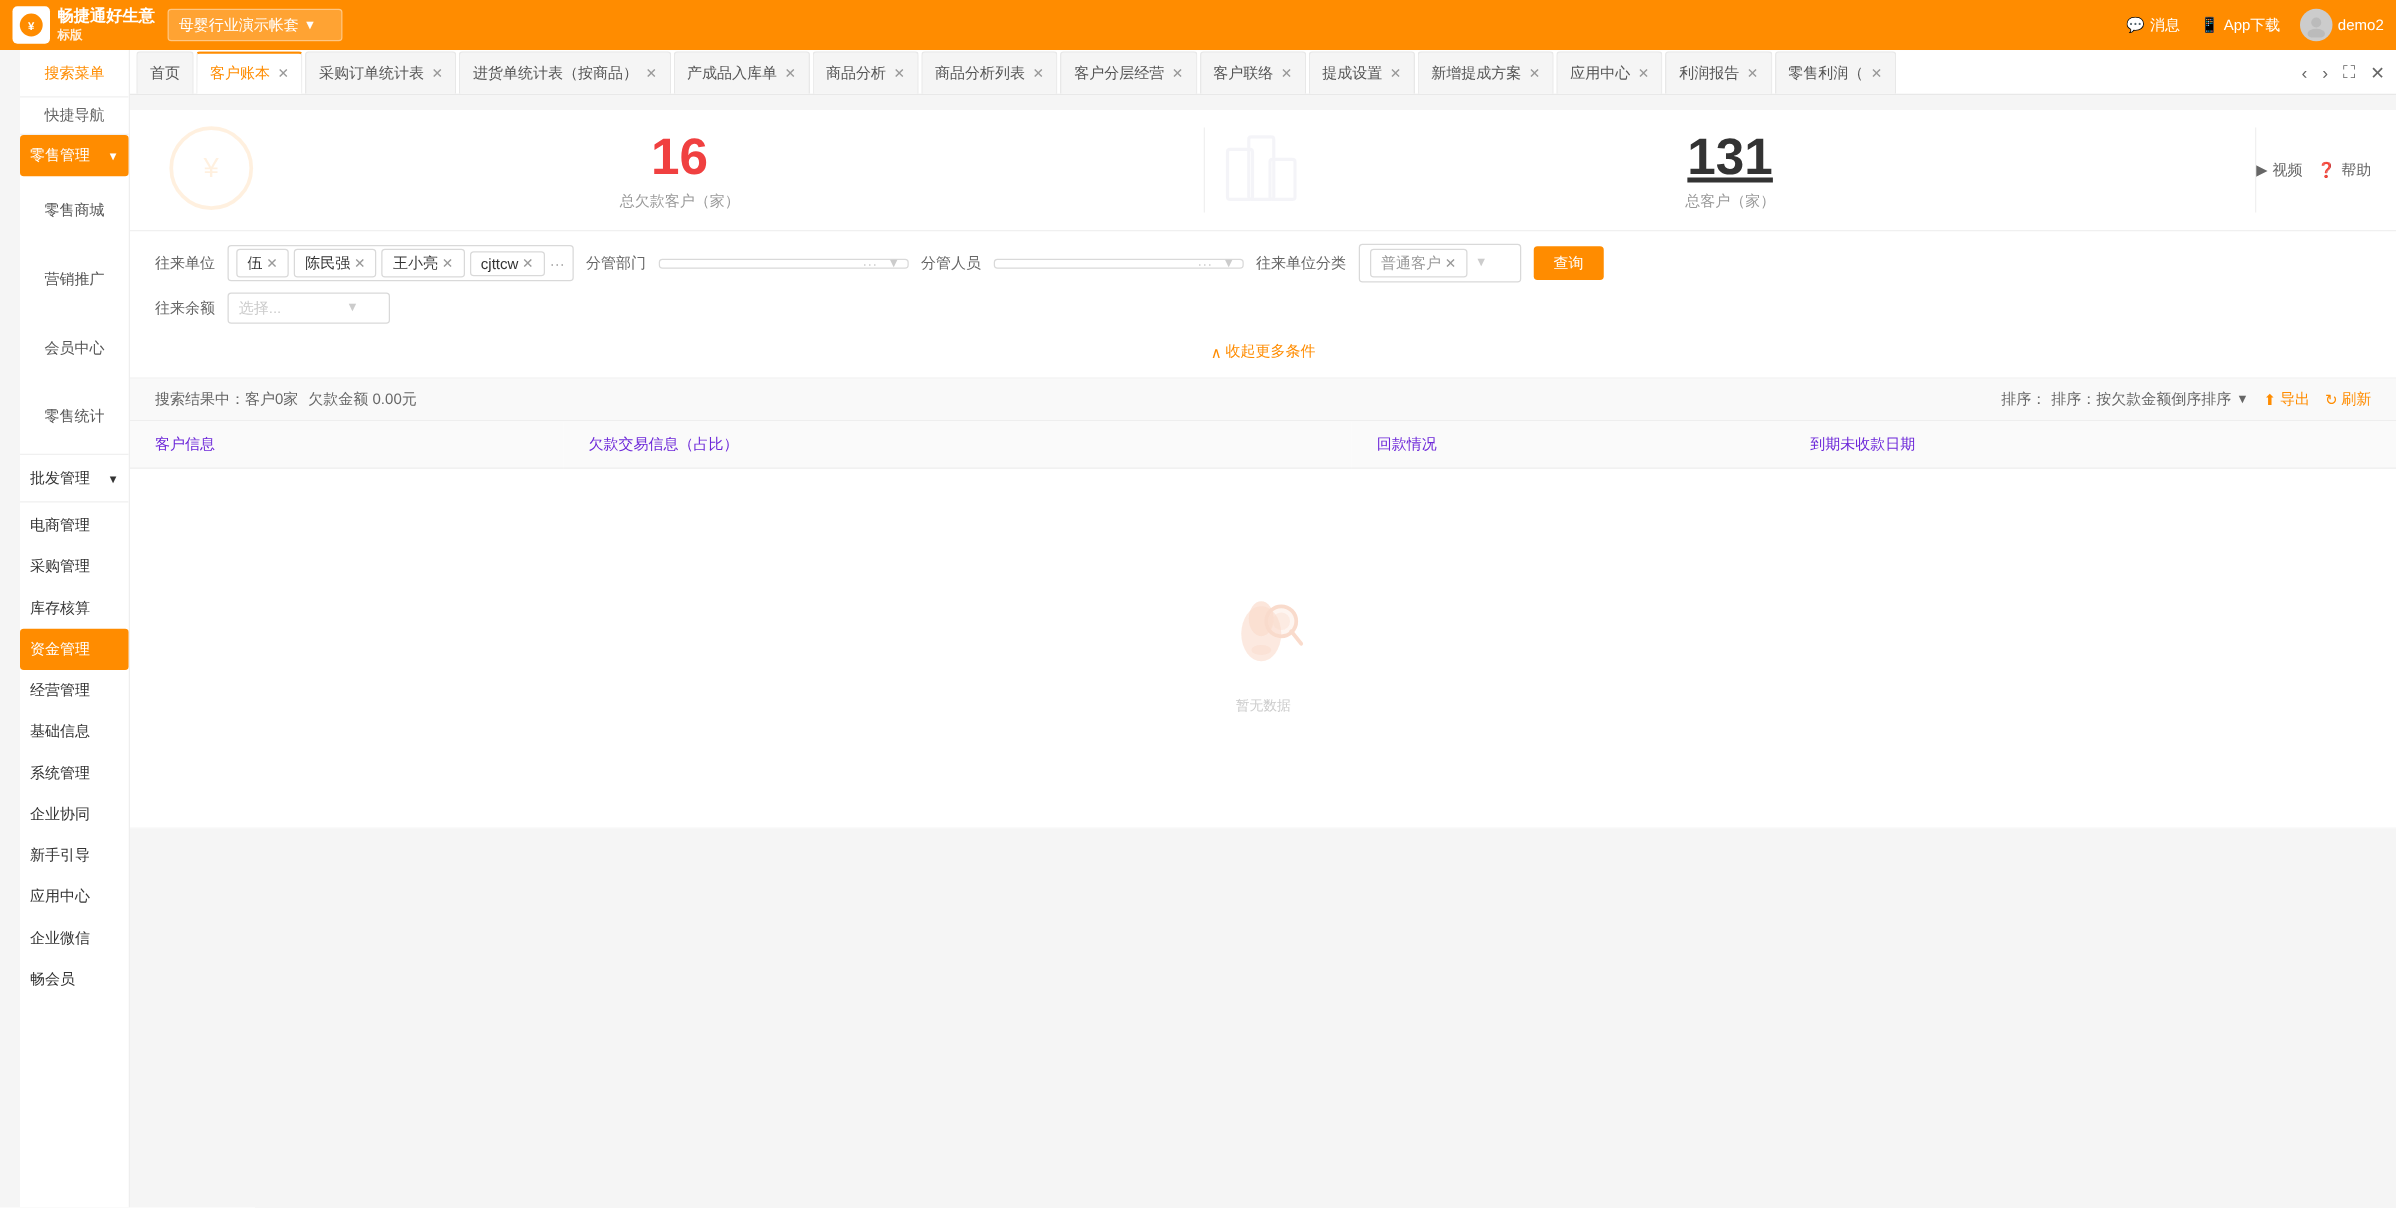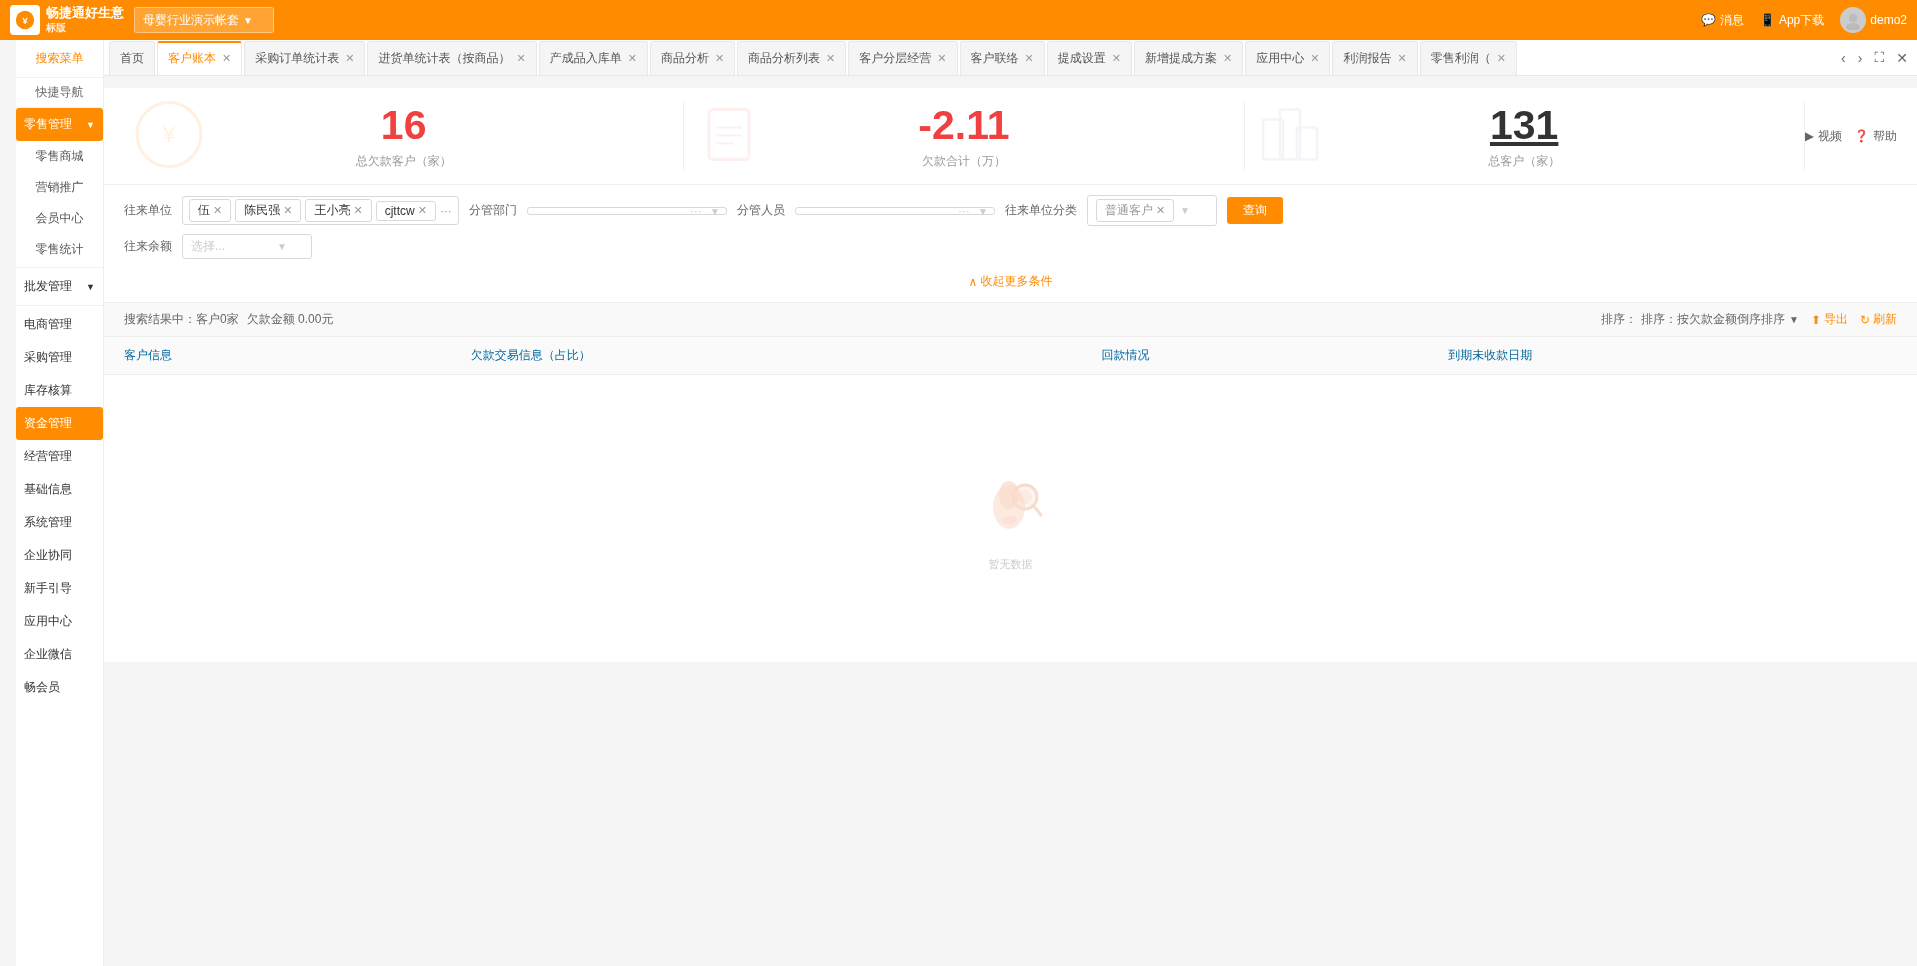--- a/index.html
+++ b/index.html
@@ -20,21 +20,21 @@
     .top-bar-right { margin-left: auto; display: flex; align-items: center; gap: 16px; color: #fff; font-size: 12px; }
     .top-bar-right span { cursor: pointer; display: flex; align-items: center; gap: 4px; }
     .avatar { width: 26px; height: 26px; border-radius: 50%; background: #ccc; display: flex; align-items: center; justify-content: center; overflow: hidden; }
     .dropdown-selector { background: rgba(255,255,255,0.2); border: 1px solid rgba(255,255,255,0.4); color: #fff; border-radius: 3px; padding: 2px 20px 2px 8px; font-size: 12px; height: 26px; cursor: pointer; position: relative; display: flex; align-items: center; gap: 4px; min-width: 120px; }
 
     
     .sidebar-search { padding: 10px 8px; color: #ff8c00; font-size: 12px; cursor: pointer; border-bottom: 1px solid #f0f0f0; text-align: center; }
     .sidebar-nav { padding: 6px 8px; color: #666; font-size: 12px; cursor: pointer; text-align: center; border-bottom: 1px solid #f0f0f0; }
     .sidebar-section { padding: 8px 8px; font-size: 12px; color: #333; cursor: pointer; text-align: center; display: flex; align-items: center; justify-content: space-between; gap: 12px; }
     .sidebar-section.active { background: #ff8c00; color: #fff; border-radius: 3px; }
-    .sidebar-item { padding: 7px 8px; font-size: 12px; color: #555; cursor: pointer; text-align: center; }
+    .sidebar-item { padding: 19px 8px; font-size: 12px; color: #555; cursor: pointer; text-align: center; }
     .sidebar-divider { height: 1px; background: #f0f0f0; margin: 2px 0; }
 
     
     .tab { display: flex; align-items: center; padding: 0 10px; height: 34px; border: 1px solid #e8e8e8; border-bottom: none; border-radius: 3px 3px 0 0; cursor: pointer; font-size: 12px; color: #555; background: #f5f5f5; margin-right: 2px; gap: 4px; white-space: nowrap; }
     .tab.active { background: #fff; color: #ff8c00; border-top: 2px solid #ff8c00; }
     .tab .close-btn { font-size: 11px; color: #999; margin-left: 2px; }
     .tab-actions { margin-left: auto; display: flex; align-items: center; gap: 4px; }
     .tab-action-btn { padding: 2px 4px; cursor: pointer; color: #666; font-size: 14px; }
 
     
@@ -62,21 +62,21 @@
 
     
     .results-bar { display: flex; align-items: center; padding: 8px 20px; background: #f9f9f9; border-bottom: 1px solid #eee; font-size: 12px; color: #666; }
     .results-bar-right { margin-left: auto; display: flex; align-items: center; gap: 12px; }
     .sort-select { display: flex; align-items: center; gap: 4px; color: #666; cursor: pointer; }
     .action-btn { color: #ff8c00; cursor: pointer; display: flex; align-items: center; gap: 3px; }
 
     
     .data-table { width: 100%; border-collapse: collapse; }
     .data-table thead tr { background: #fafafa; border-bottom: 1px solid #f0f0f0; }
-    .data-table th { padding: 10px 20px; text-align: left; font-weight: normal; color: #0369a1; font-size: 12px; border-bottom: 1px solid #eee; }
+    .data-table th { padding: 10px 20px; text-align: left; font-weight: normal; color: #6d28d9; font-size: 12px; border-bottom: 1px solid #eee; }
     .data-table td { padding: 10px 20px; border-bottom: 1px solid #f5f5f5; font-size: 12px; }
 
     
     .empty-state { display: flex; flex-direction: column; align-items: center; justify-content: center; padding: 80px 20px; color: #ccc; font-size: 11px; }
     .empty-icon { width: 80px; height: 80px; margin-bottom: 12px; opacity: 0.5; }
 
     
     .query-btn { background: #ff8c00; color: #fff; border: none; border-radius: 3px; padding: 5px 16px; font-size: 12px; cursor: pointer; }
 
     
@@ -259,32 +259,20 @@
             <div class="stat-bg-icon">
               <svg width="70" height="70" viewBox="0 0 70 70" fill="none">
                 <circle cx="35" cy="35" r="32" stroke="#ff8c00" stroke-width="3" fill="none"></circle>
                 <text x="35" y="42" text-anchor="middle" fill="#ff8c00" font-size="22">¥</text>
               </svg>
             </div>
             <div class="stat-value">16</div>
             <div class="stat-label">总欠款客户（家）</div>
           </div>
 
-          <div class="stat-item">
-            <div class="stat-bg-icon">
-              <svg width="70" height="70" viewBox="0 0 70 70" fill="none">
-                <rect x="15" y="10" width="40" height="50" rx="4" stroke="#f88" stroke-width="3" fill="none"></rect>
-                <line x1="22" y1="28" x2="48" y2="28" stroke="#f88" stroke-width="2"></line>
-                <line x1="22" y1="36" x2="48" y2="36" stroke="#f88" stroke-width="2"></line>
-                <line x1="22" y1="44" x2="40" y2="44" stroke="#f88" stroke-width="2"></line>
-              </svg>
-            </div>
-            <div class="stat-value negative">-2.11</div>
-            <div class="stat-label">欠款合计（万）</div>
-          </div>
 
           <div class="stat-item">
             <div class="stat-bg-icon">
               <svg width="70" height="70" viewBox="0 0 70 70" fill="none">
                 <rect x="8" y="20" width="20" height="40" rx="2" stroke="#aac" stroke-width="2.5" fill="none"></rect>
                 <rect x="25" y="10" width="20" height="50" rx="2" stroke="#aac" stroke-width="2.5" fill="none"></rect>
                 <rect x="42" y="28" width="20" height="32" rx="2" stroke="#aac" stroke-width="2.5" fill="none"></rect>
               </svg>
             </div>
             <div class="stat-value dark">131</div>

